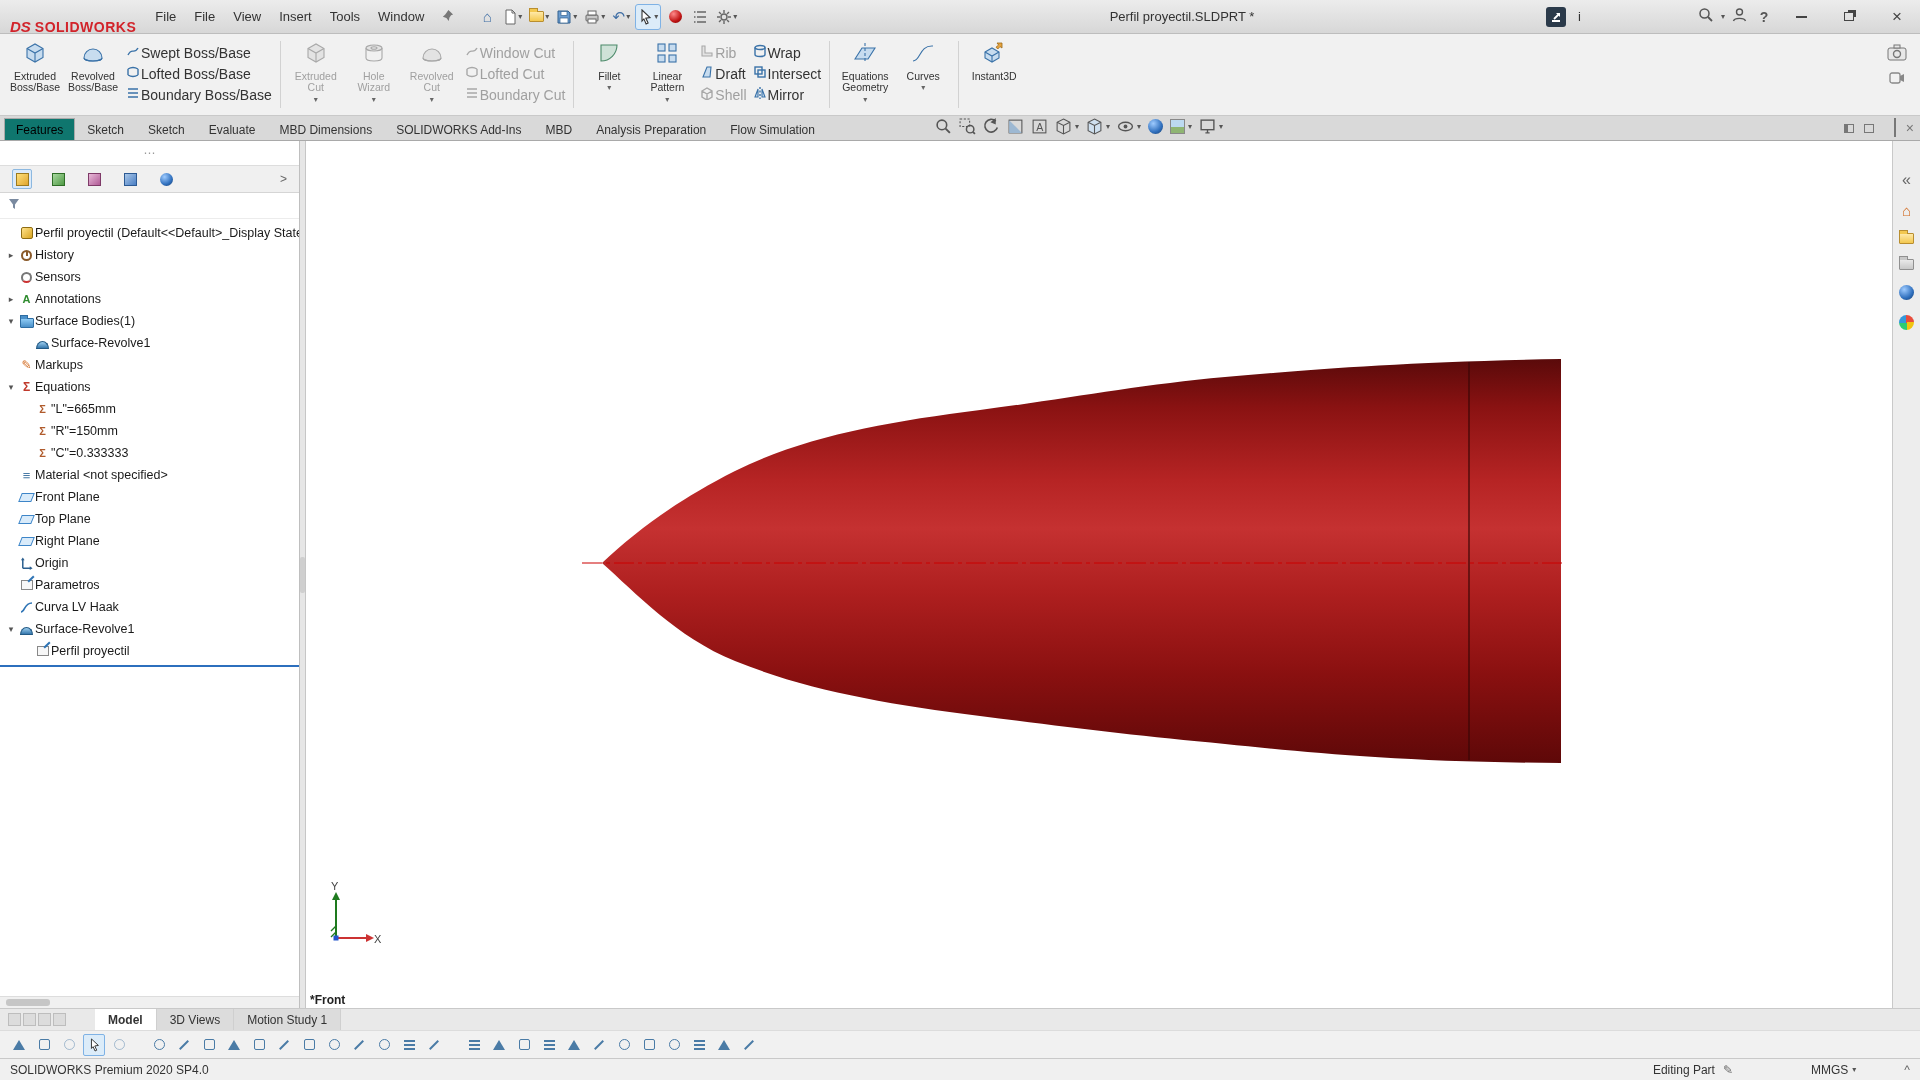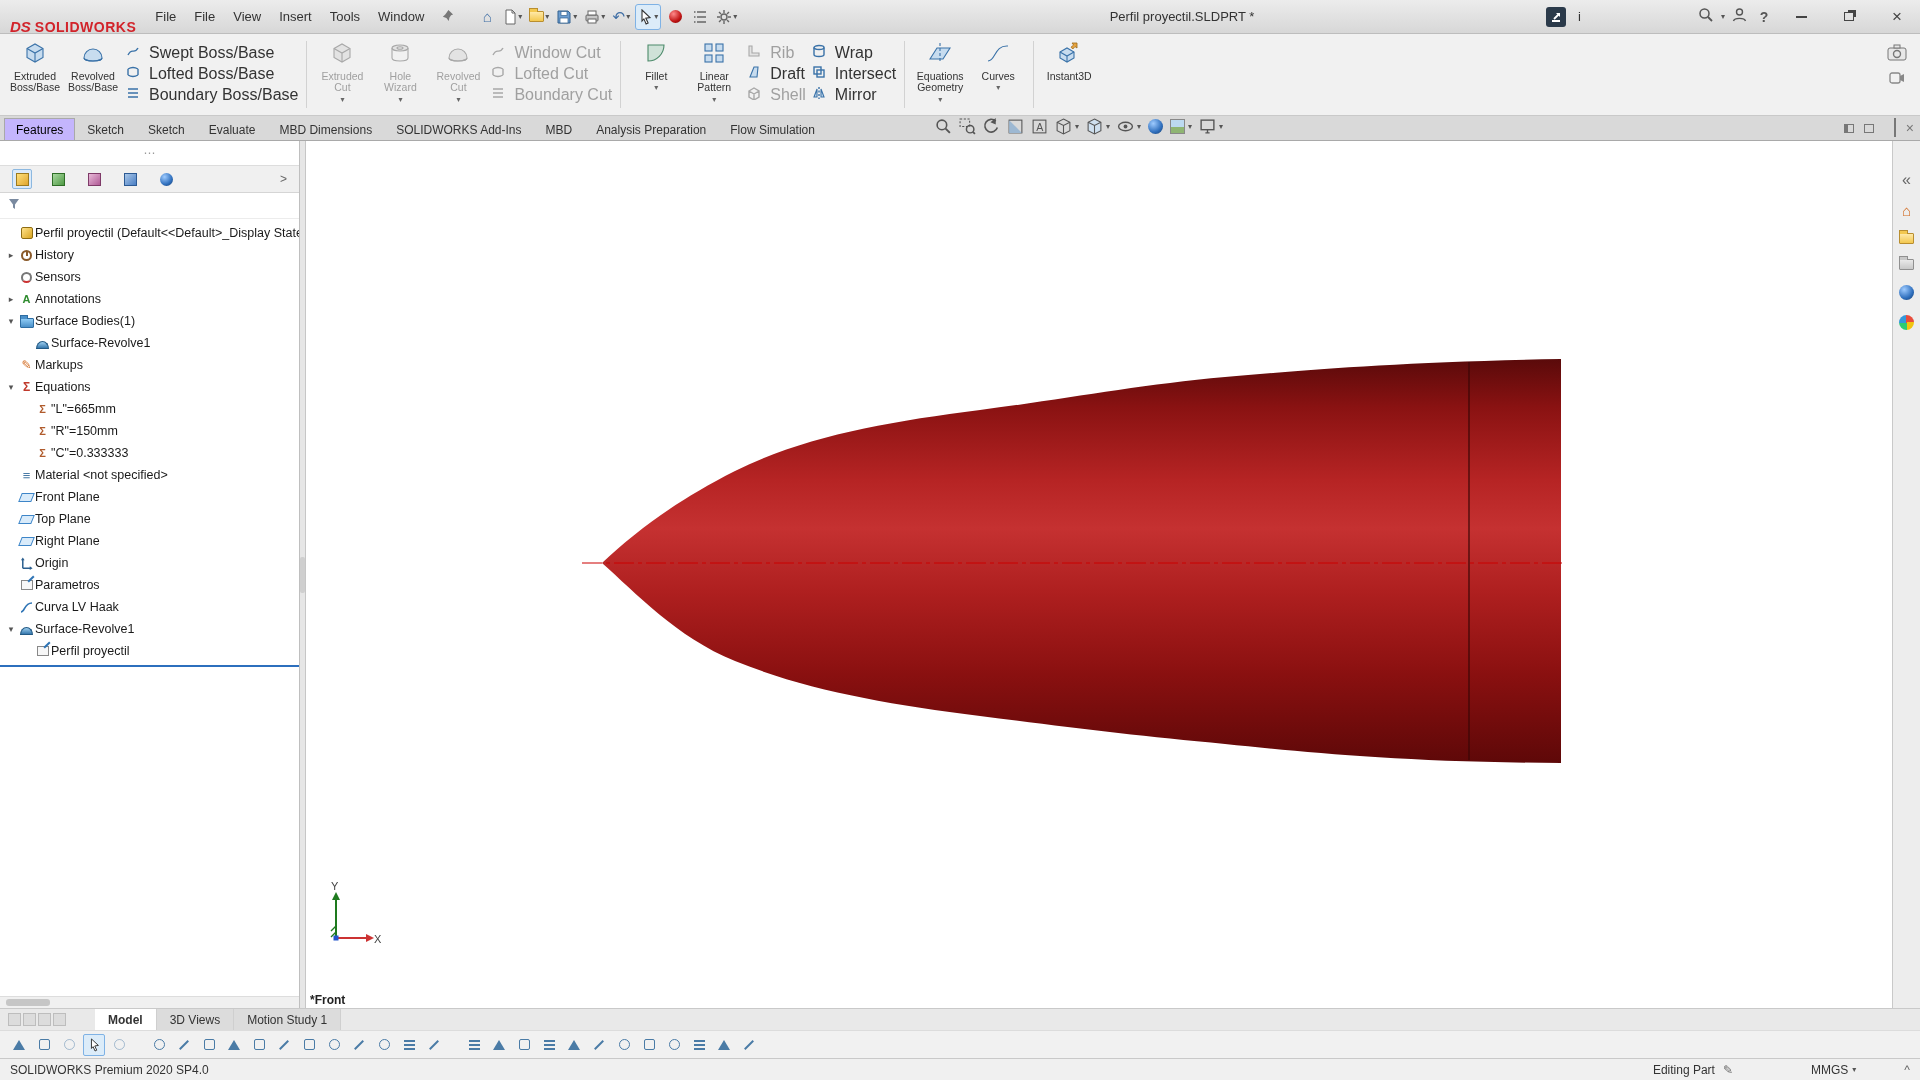--- a/index.html
+++ b/index.html
@@ -32,38 +32,38 @@
   
   #ribbon{position:absolute;top:34px;left:0;right:0;height:82px;background:#f1f1f1;
     border-bottom:1px solid #c9c9c9;display:flex;align-items:stretch;padding:2px 2px;}
   .rgroup{display:flex;align-items:flex-start;padding:1px 4px;}
   .rsep{width:1px;background:#d2d2d2;margin:5px 2px;}
   .bigbtn{width:58px;display:flex;flex-direction:column;align-items:center;padding:3px 1px 0;
     font-size:10.5px;line-height:11.5px;text-align:center;color:#333;border-radius:3px;gap:2px;}
   .bigbtn.disabled{color:#a0a0a0;}
   .flyout{font-size:8px;color:#666;line-height:8px;}
   .smallcol{display:flex;flex-direction:column;gap:4px;padding:7px 2px 0 4px;}
-  .smallbtn{display:flex;align-items:center;gap:9px;font-size:16px;color:#333;height:17px;white-space:nowrap;}
+  .smallbtn{display:flex;align-items:center;gap:1px;font-size:14px;color:#333;height:17px;white-space:nowrap;}
   .smallbtn.disabled{color:#a0a0a0;}
   .bigbtn svg .f{fill:#c7dcef;stroke:#3a72a8;stroke-width:1.1;}
   .bigbtn svg .s{fill:none;stroke:#3a72a8;stroke-width:1.1;}
   .bigbtn svg .gf{fill:#cfe2d8;stroke:#4c8a6a;stroke-width:1.1;}
   .bigbtn svg .y{fill:#e8a33d;stroke:#9a6a1a;stroke-width:.8;}
   .bigbtn.disabled svg .f,.bigbtn.disabled svg .gf{fill:#e3e3e3;stroke:#a8a8a8;}
   .bigbtn.disabled svg .s{stroke:#a8a8a8;}
   .smallbtn svg .f{fill:#c7dcef;stroke:#3a72a8;stroke-width:1.1;}
   .smallbtn svg .s{fill:none;stroke:#3a72a8;stroke-width:1.4;}
   .smallbtn.disabled svg .f{fill:#e3e3e3;stroke:#a8a8a8;}
   .smallbtn.disabled svg .s{stroke:#a8a8a8;}
   .rib-cams{margin-left:auto;display:flex;flex-direction:column;align-items:center;gap:4px;padding:6px 10px 0 0;}
   
   #tabrow{position:absolute;top:116px;left:0;right:0;height:25px;background:#d9d9d9;
     border-bottom:1px solid #a9a9a9;display:flex;align-items:flex-end;padding-left:4px;}
   .ctab{padding:4px 11px 3px;font-size:12px;color:#333;border:1px solid transparent;border-bottom:none;white-space:nowrap;}
-  .ctab.active{background:#c4b5fd;border-color:#a9a9a9;color:#000;}
+  .ctab.active{background:#0f766e;border-color:#a9a9a9;color:#000;}
   #hud{position:absolute;left:935px;top:2px;display:flex;align-items:center;gap:7px;}
   .hudbtn{display:flex;align-items:center;gap:2px;color:#555;}
   .docwin{position:absolute;right:6px;top:3px;display:flex;align-items:center;gap:10px;color:#666;}
   .docwin .sq{width:10px;height:9px;border:1.3px solid #777;}
   .docwin .sq.split{border-left:4px solid #777;}
   
   #main{position:absolute;top:141px;left:0;right:0;bottom:72px;display:flex;}
   
   #panel{width:300px;background:#fff;border-right:1px solid #bfbfbf;display:flex;flex-direction:column;position:relative;}
   .panel-grip{height:24px;display:flex;justify-content:center;align-items:center;color:#9a9a9a;font-size:12px;}

